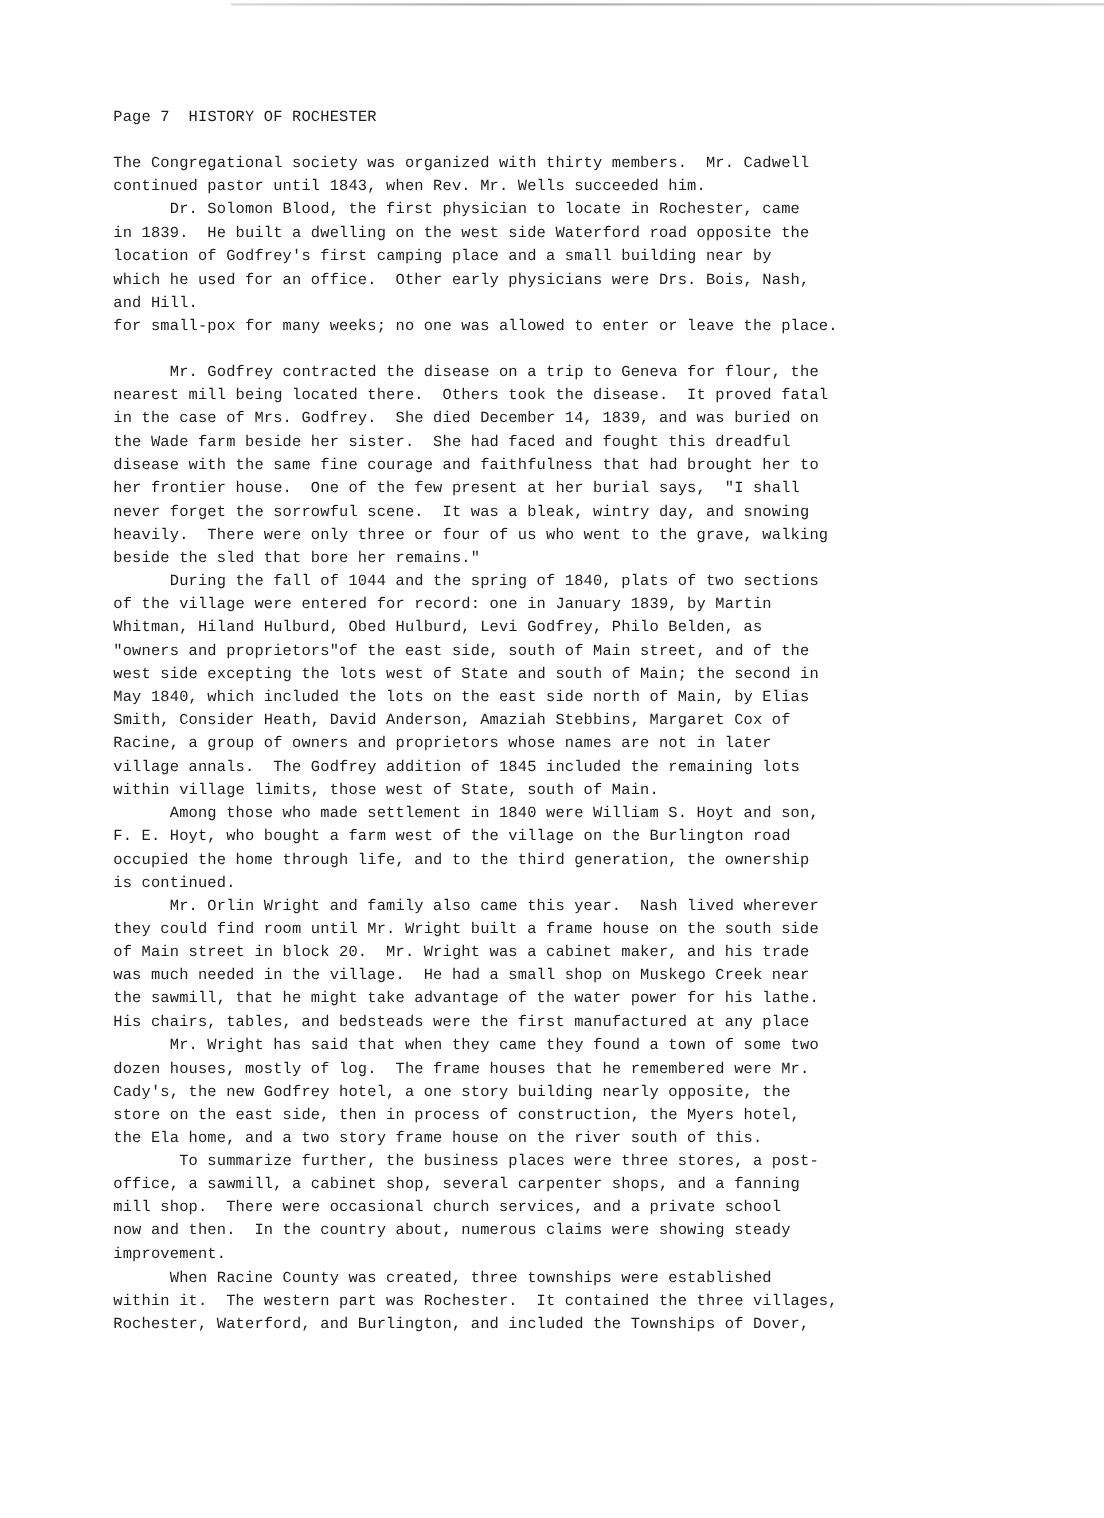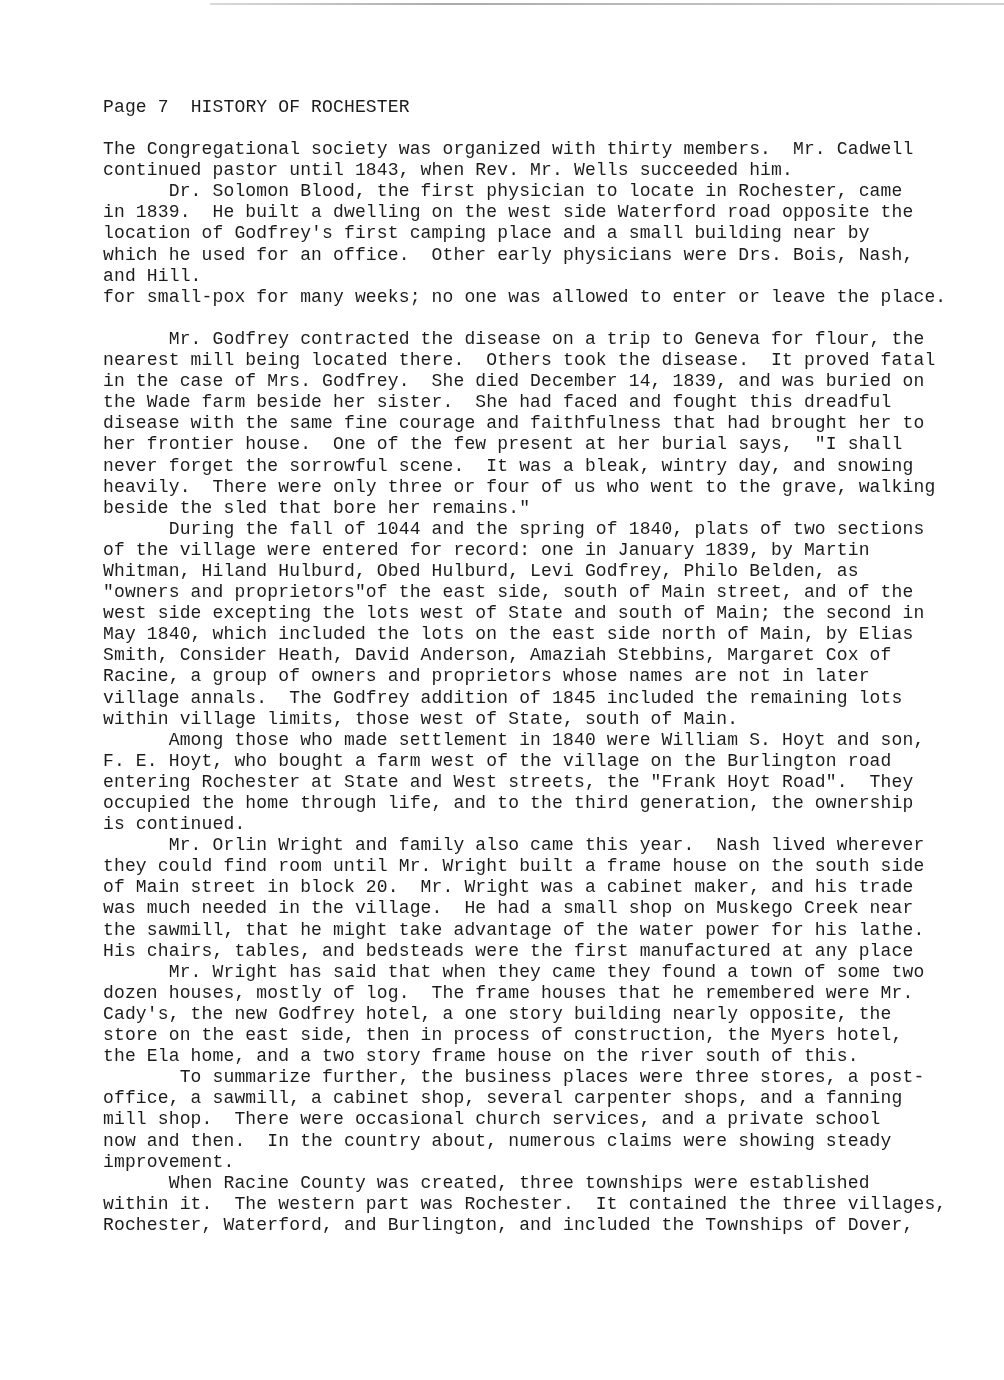--- a/index.html
+++ b/index.html
@@ -5,21 +5,21 @@
   html, body { margin: 0; padding: 0; background: #ffffff; }
   body { width: 1004px; height: 1380px; position: relative; overflow: hidden; }
   .scan-line {
     position: absolute; left: 210px; right: 0; top: 3px; height: 2px;
     background: linear-gradient(90deg, #bbb, #666 30%, #888 60%, #aaa);
     opacity: 0.55;
   }
   .page {
     position: absolute; left: 103px; top: 97px; width: 860px;
     font-family: "Liberation Mono", "DejaVu Sans Mono", monospace;
-    font-size: 18px; line-height: 21.1px; color: #1c1c1c;
+    font-size: 14px; line-height: 21.1px; color: #1c1c1c;
     letter-spacing: 0.15px;
   }
   .header { margin-bottom: 21px; white-space: pre; }
   .line { white-space: pre; display: block; }
   .blank { height: 21.1px; }
 </style>
 </head>
 <body>
 
 <div class="scan-line"></div>
@@ -50,21 +50,20 @@
       <span class="line">Whitman, Hiland Hulburd, Obed Hulburd, Levi Godfrey, Philo Belden, as</span>
       <span class="line">"owners and proprietors"of the east side, south of Main street, and of the</span>
       <span class="line">west side excepting the lots west of State and south of Main; the second in</span>
       <span class="line">May 1840, which included the lots on the east side north of Main, by Elias</span>
       <span class="line">Smith, Consider Heath, David Anderson, Amaziah Stebbins, Margaret Cox of</span>
       <span class="line">Racine, a group of owners and proprietors whose names are not in later</span>
       <span class="line">village annals.  The Godfrey addition of 1845 included the remaining lots</span>
       <span class="line">within village limits, those west of State, south of Main.</span>
       <span class="line">      Among those who made settlement in 1840 were William S. Hoyt and son,</span>
       <span class="line">F. E. Hoyt, who bought a farm west of the village on the Burlington road</span>
-      <span class="line">entering Rochester at State and West streets, the "Frank Hoyt Road".  They</span>
       <span class="line">occupied the home through life, and to the third generation, the ownership</span>
       <span class="line">is continued.</span>
       <span class="line">      Mr. Orlin Wright and family also came this year.  Nash lived wherever</span>
       <span class="line">they could find room until Mr. Wright built a frame house on the south side</span>
       <span class="line">of Main street in block 20.  Mr. Wright was a cabinet maker, and his trade</span>
       <span class="line">was much needed in the village.  He had a small shop on Muskego Creek near</span>
       <span class="line">the sawmill, that he might take advantage of the water power for his lathe.</span>
       <span class="line">His chairs, tables, and bedsteads were the first manufactured at any place</span>
       <span class="line">      Mr. Wright has said that when they came they found a town of some two</span>
       <span class="line">dozen houses, mostly of log.  The frame houses that he remembered were Mr.</span>

